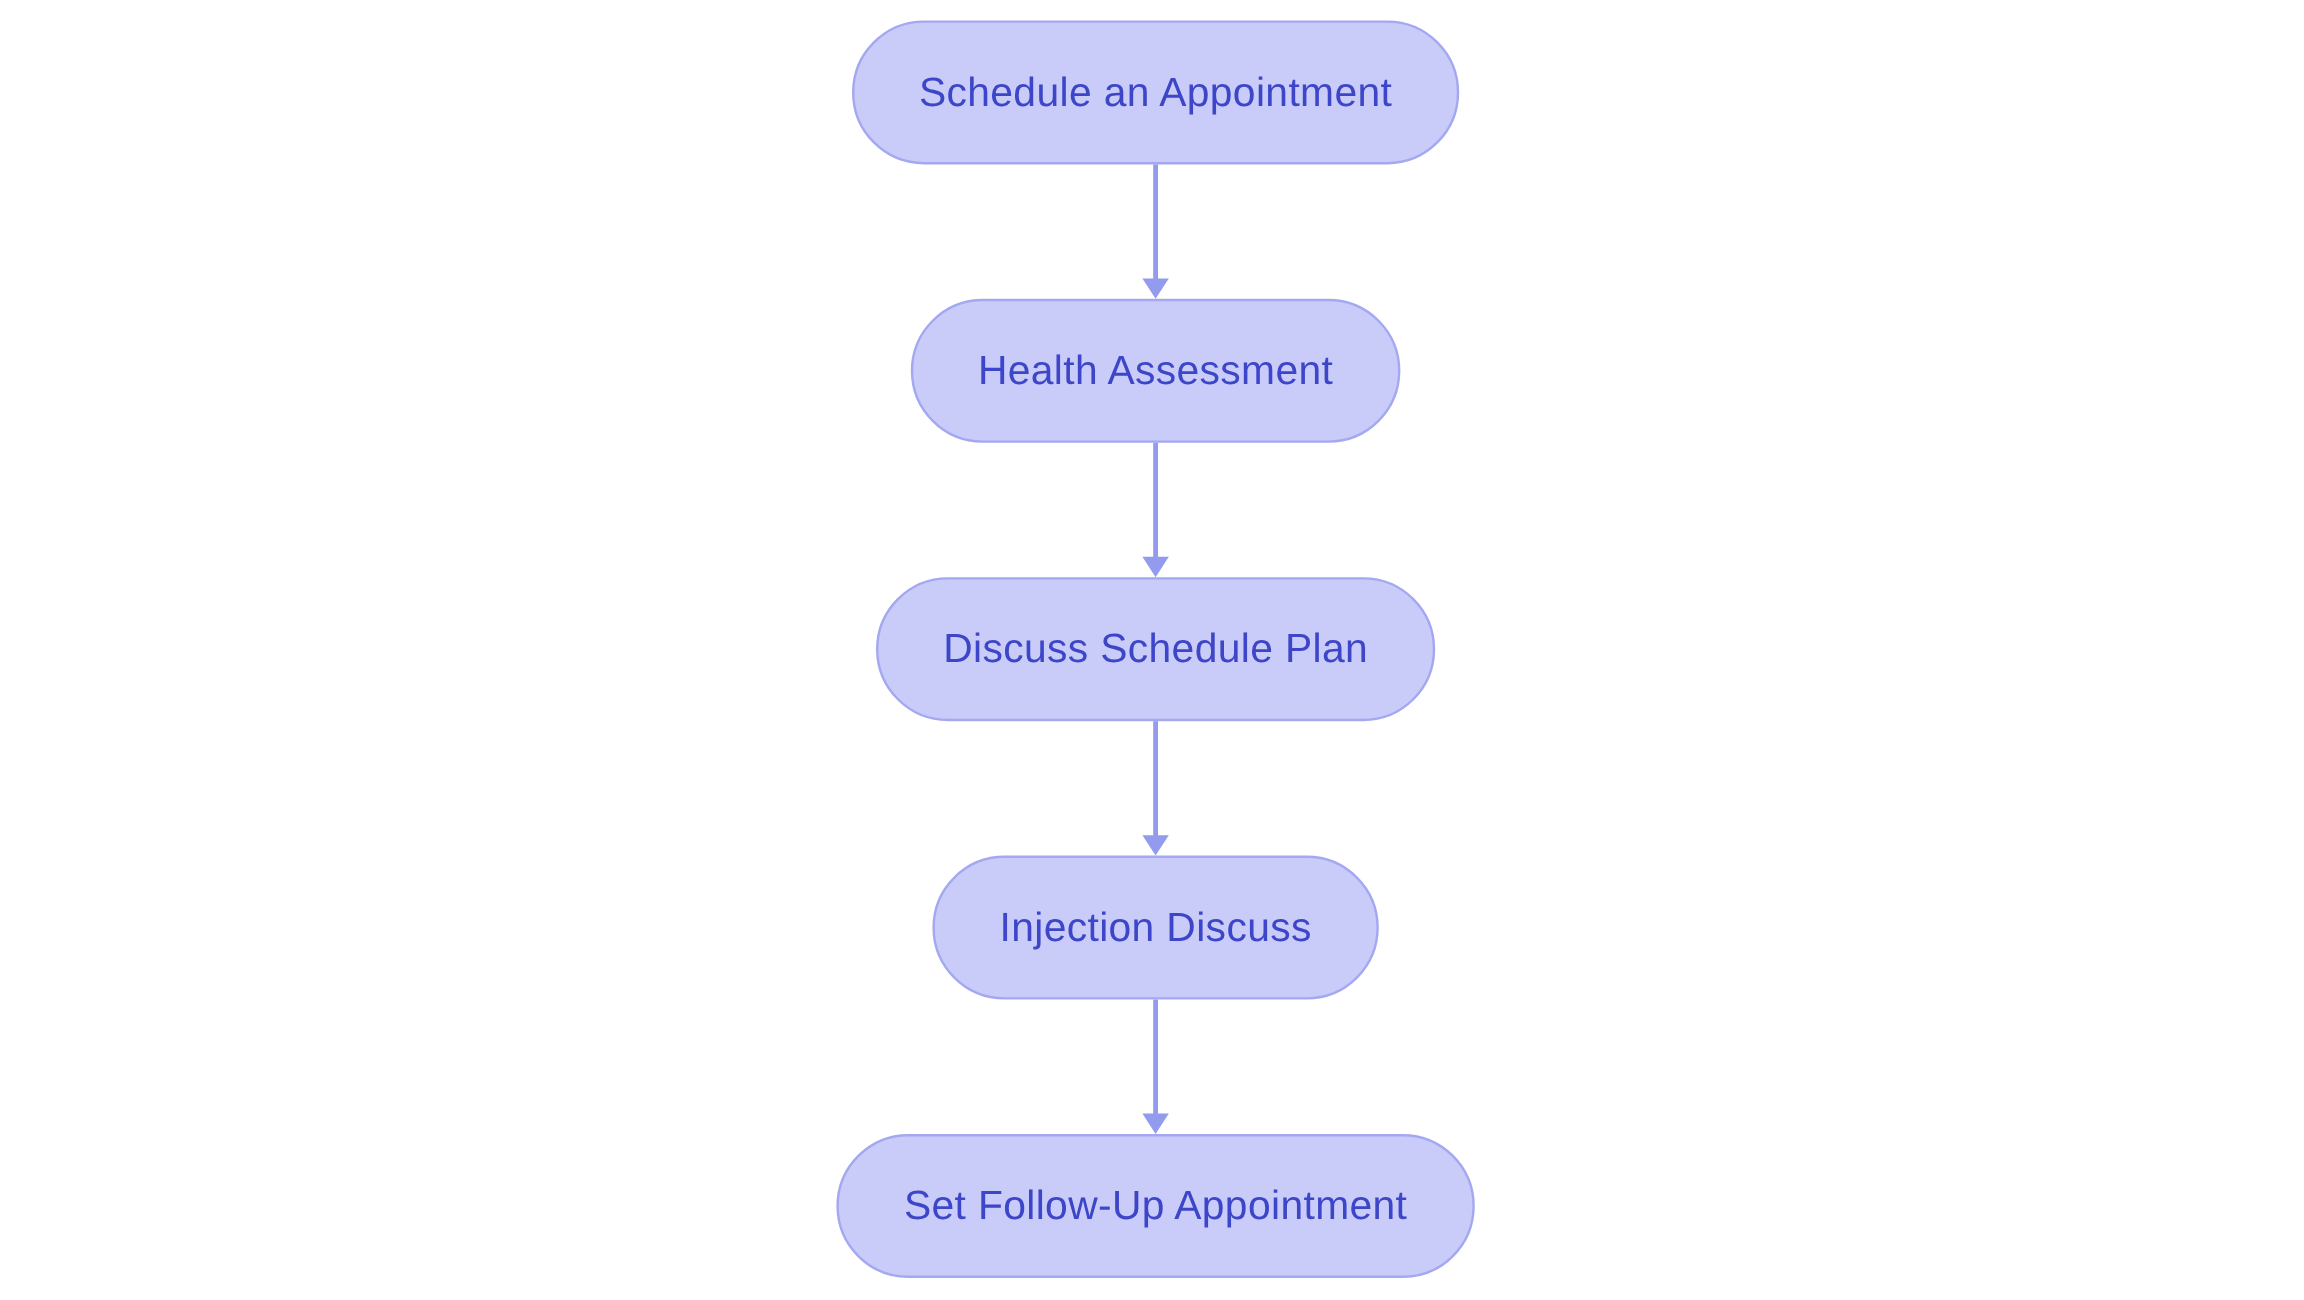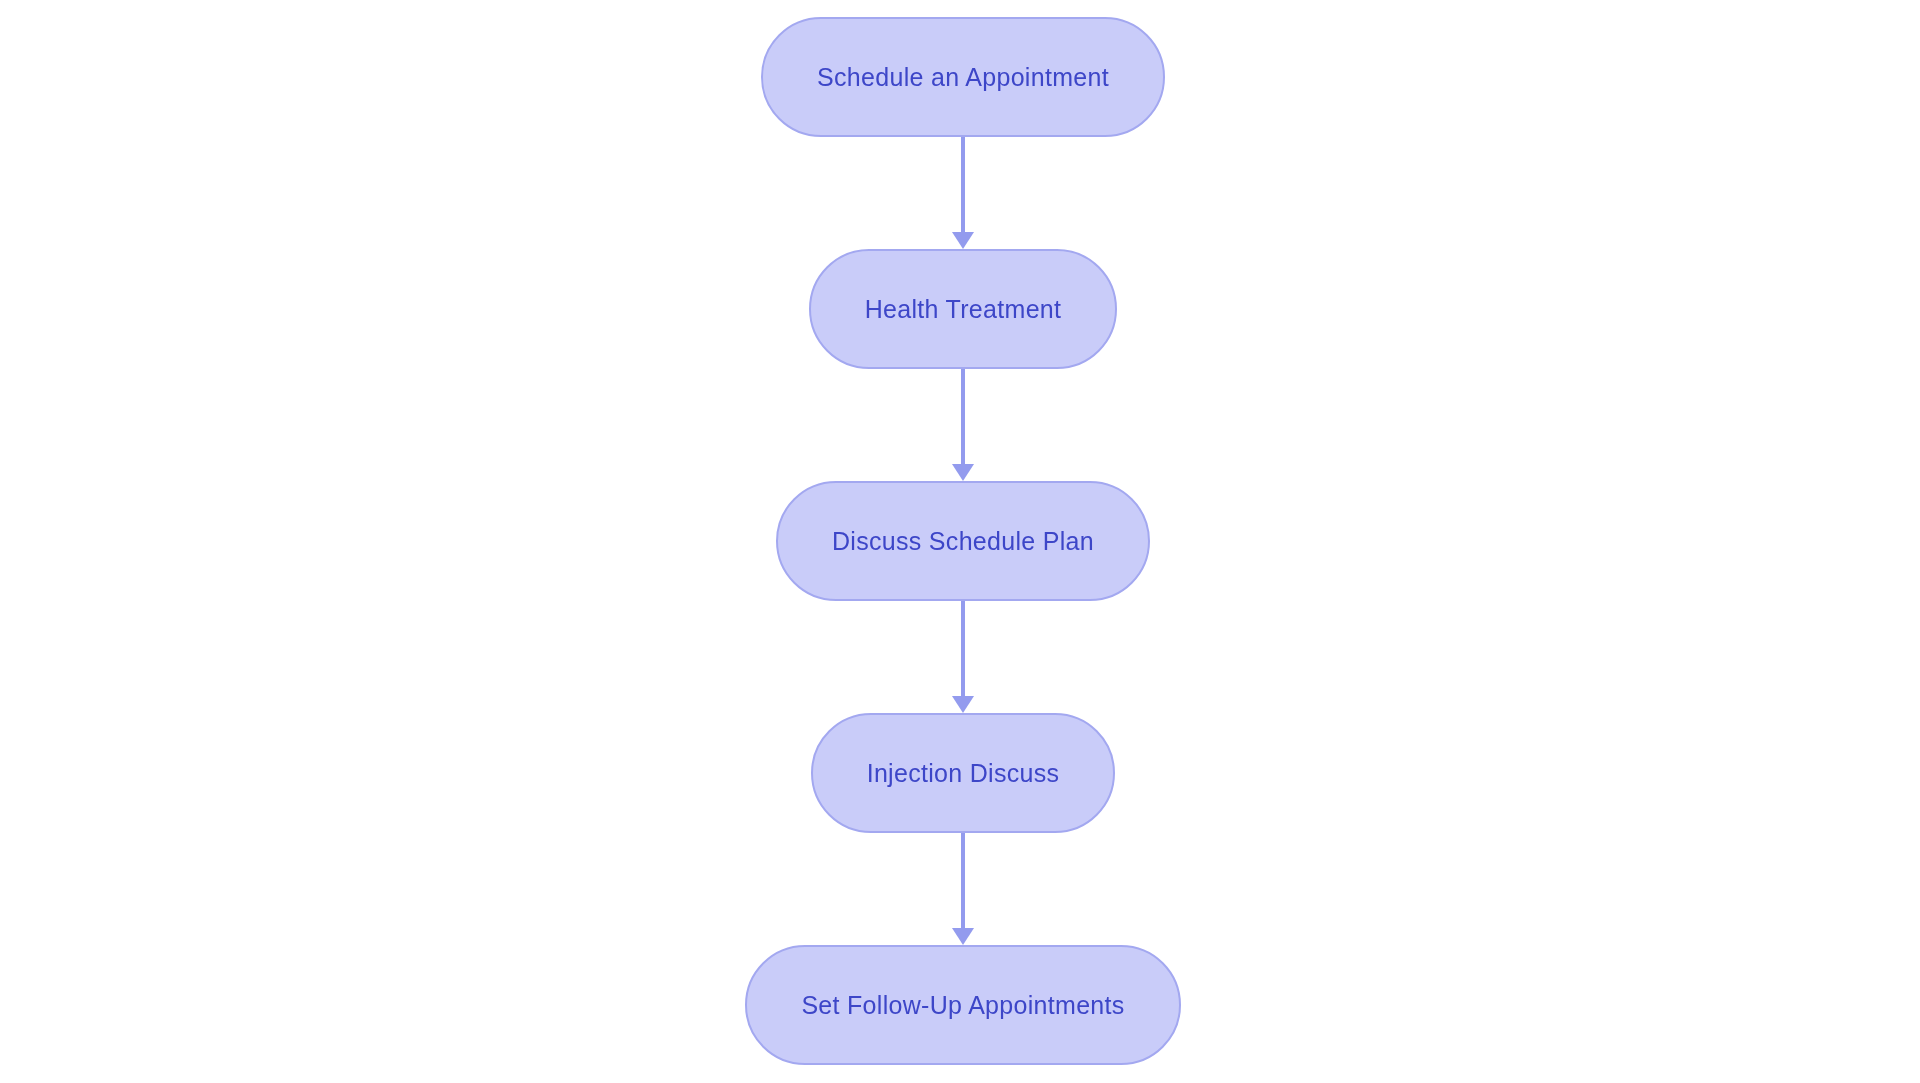--- a/index.html
+++ b/index.html
@@ -34,21 +34,21 @@
     padding: 0 54px;
     border-radius: 60px;
     background: var(--node-fill);
     border: 2px solid var(--node-border);
     display: flex;
     align-items: center;
     justify-content: center;
     flex: 0 0 auto;
   }
   .node-label {
-    font-size: 25px;
+    font-size: 34px;
     letter-spacing: 0.3px;
     color: var(--node-text);
     white-space: nowrap;
     line-height: 1;
   }
   .arrow {
     width: 24px;
     height: 112px;
     display: flex;
     flex-direction: column;
@@ -77,21 +77,21 @@
   <div class="node">
     <span class="node-label">Schedule an Appointment</span>
   </div>
 
   <div class="arrow">
     <div class="arrow-line"></div>
     <div class="arrow-head"></div>
   </div>
 
   <div class="node">
-    <span class="node-label">Health Treatment</span>
+    <span class="node-label">Health Assessment</span>
   </div>
 
   <div class="arrow">
     <div class="arrow-line"></div>
     <div class="arrow-head"></div>
   </div>
 
   <div class="node">
     <span class="node-label">Discuss Schedule Plan</span>
   </div>
@@ -104,15 +104,15 @@
   <div class="node">
     <span class="node-label">Injection Discuss</span>
   </div>
 
   <div class="arrow">
     <div class="arrow-line"></div>
     <div class="arrow-head"></div>
   </div>
 
   <div class="node">
-    <span class="node-label">Set Follow-Up Appointments</span>
+    <span class="node-label">Set Follow-Up Appointment</span>
   </div>
 </div>
 
 </body></html>

